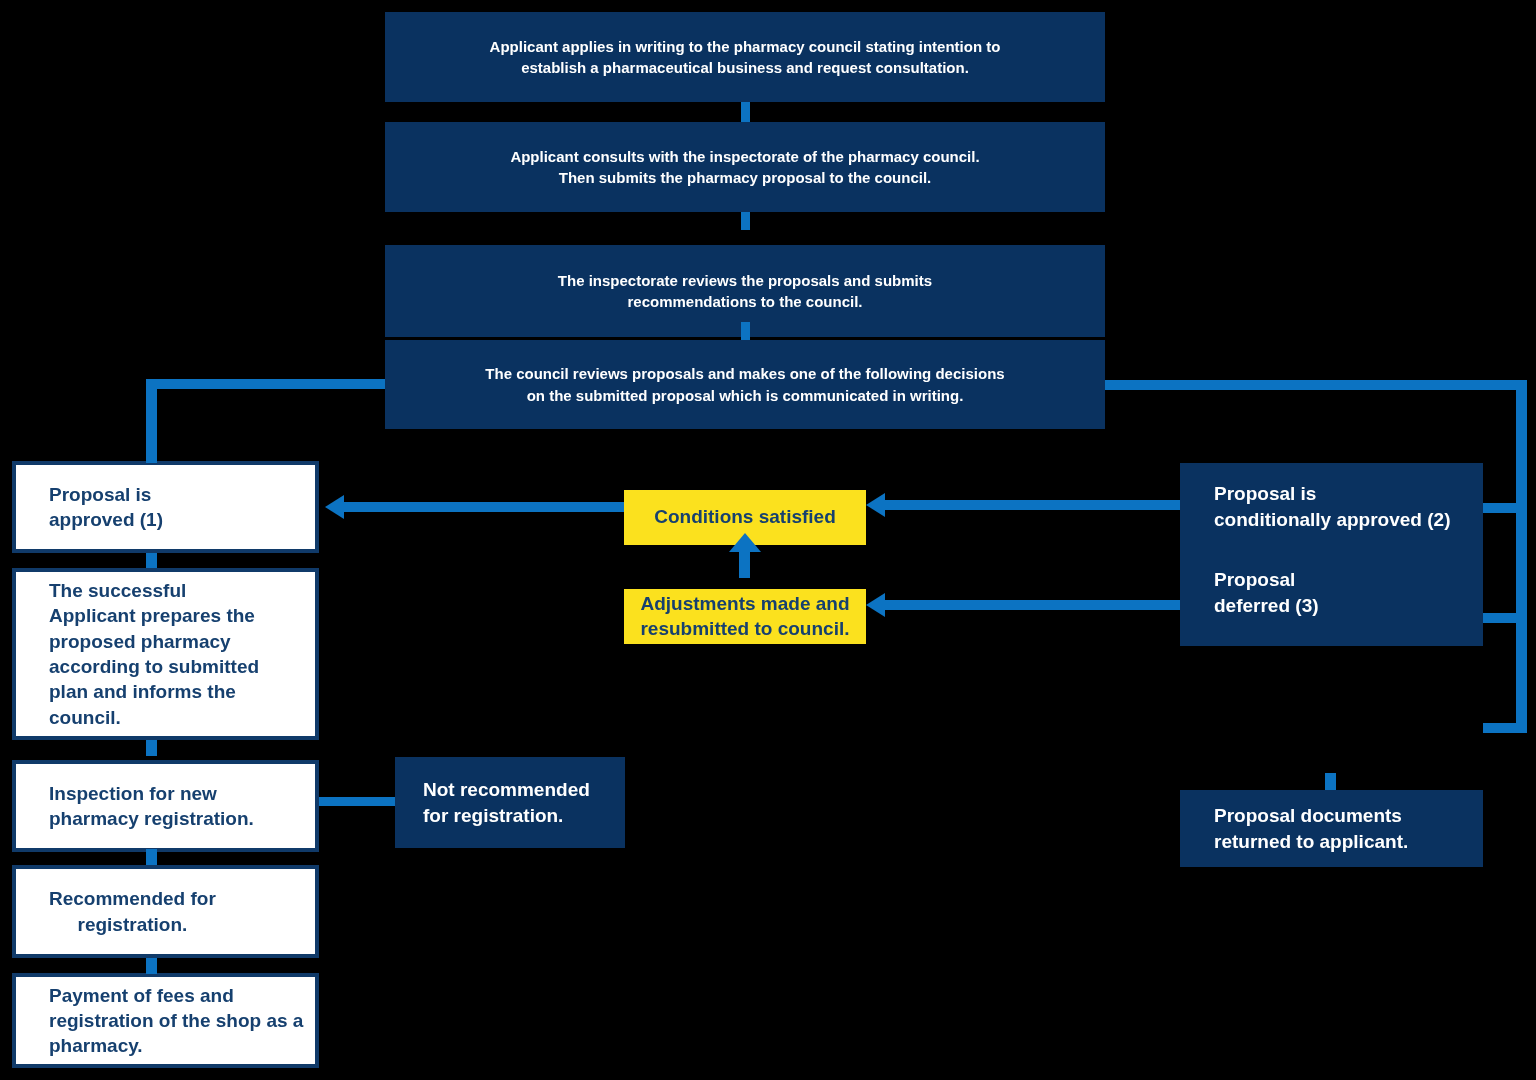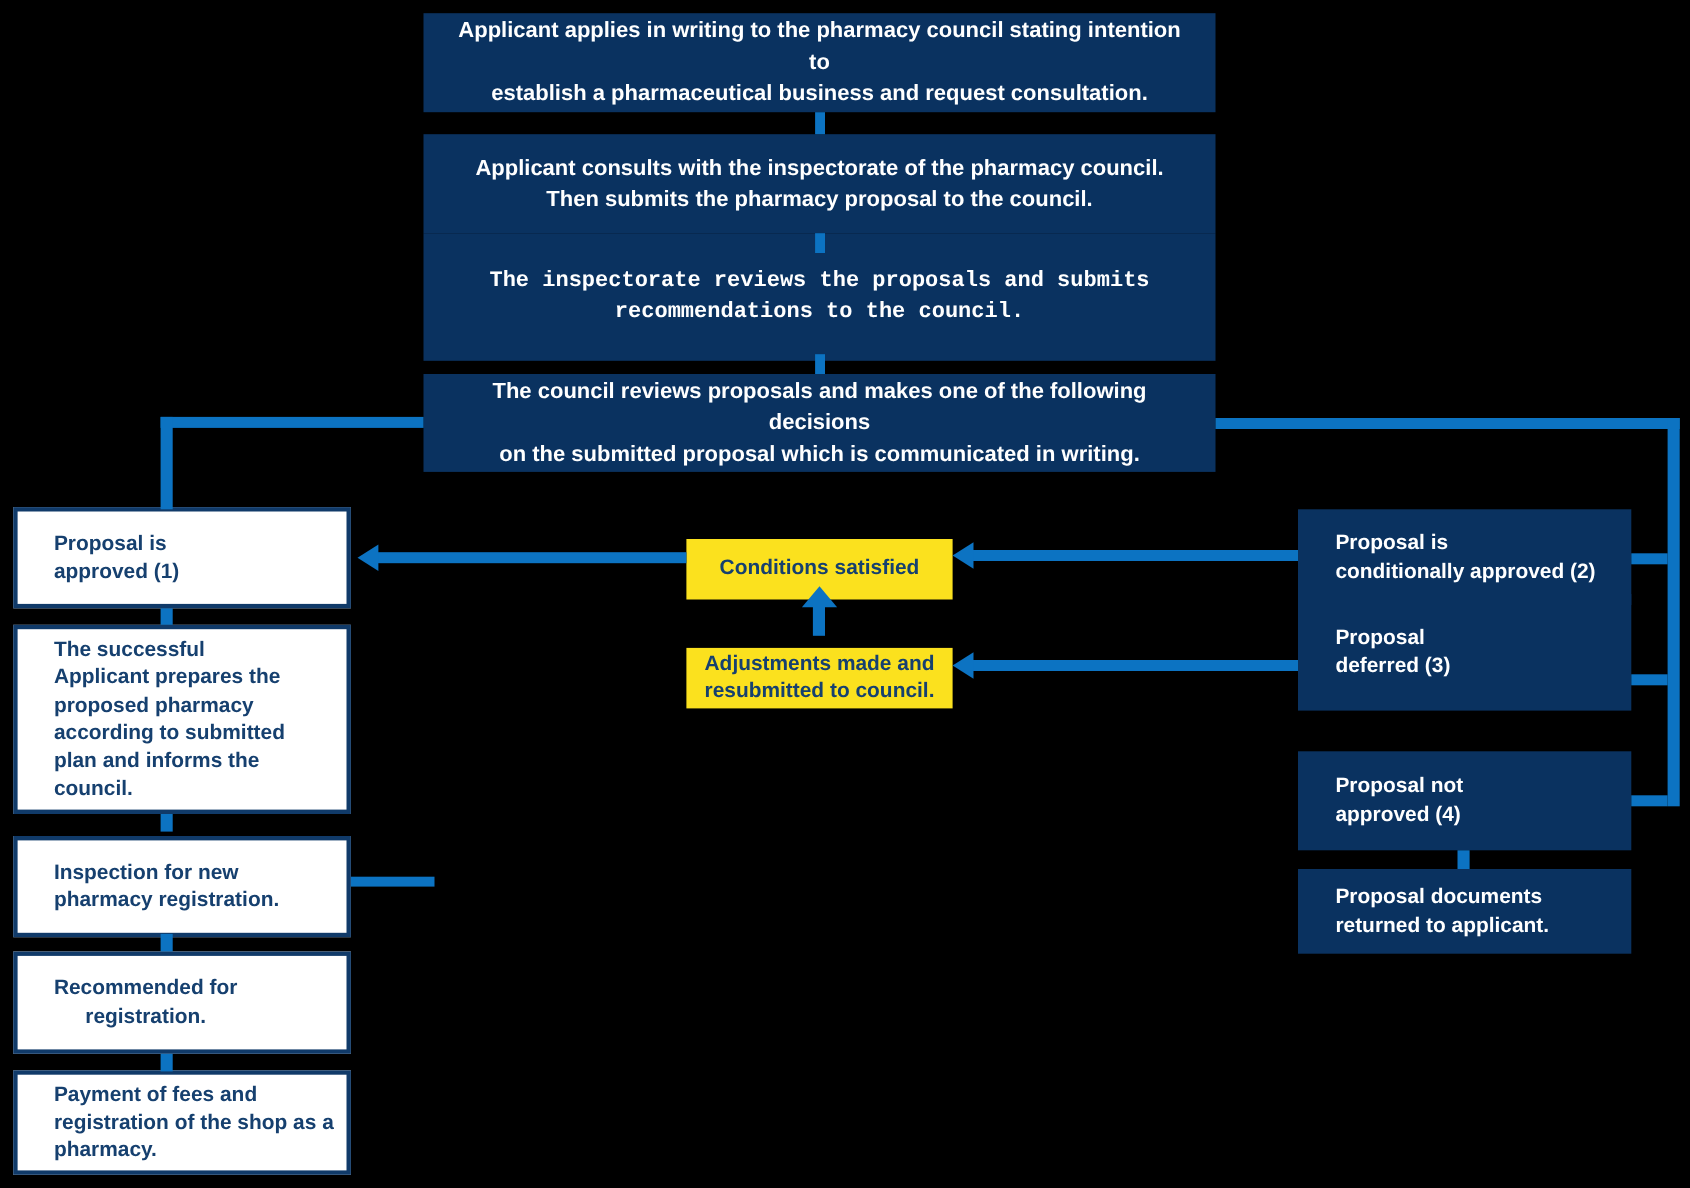--- a/index.html
+++ b/index.html
@@ -5,39 +5,39 @@
   html,body{margin:0;padding:0;background:#000;}
   .canvas{
     position:relative;width:1536px;height:1080px;overflow:hidden;
     background:var(--background,#000);
     font-family:"Liberation Sans",sans-serif;font-weight:700;
   }
   .box{position:absolute;box-sizing:border-box;white-space:pre-line;}
   .topbox{
     left:385px;width:720px;background:var(--navy,#0a3260);color:#fff;
     display:flex;align-items:center;justify-content:center;text-align:center;
-    font-size:20px;line-height:1.42;padding:0 20px;
+    font-size:15px;line-height:1.42;padding:0 20px;
   }
   .leftbox{
     left:12px;width:307px;background:#fff;border:4px solid var(--border-navy,#103a69);
     color:var(--text-on-light,#16406f);display:flex;align-items:center;
     font-size:19px;line-height:1.33;padding-left:33px;
   }
   .rightbox{
     left:1180px;width:303px;background:var(--navy,#0a3260);color:#fff;
     display:flex;align-items:center;font-size:19px;line-height:1.35;padding-left:34px;
   }
   .yellowbox{
     left:624px;width:242px;background:var(--yellow,#fbe11e);
     color:var(--text-on-light,#16406f);display:flex;align-items:center;justify-content:center;
     text-align:center;font-size:19px;line-height:1.3;margin-top:11px;
   }
   #b1{top:12px;height:90px;}
   #b2{top:122px;height:90px;}
-  #b3{top:212px;height:116px;font-family:Liberation Mono, monospace;}
+  #b3{top:245px;height:92px;}
   #b4{top:340px;height:89px;}
   #l1{top:461px;height:92px;}
   #l2{top:568px;height:172px;}
   #l3{top:760px;height:92px;}
   #l4{top:865px;height:93px;text-align:center;}
   #l5{top:973px;height:95px;}
   #r1{top:463px;height:87px;}
   #r2{top:540px;height:106px;}
   #r3{top:683px;height:90px;}
   #r4{top:790px;height:77px;}
@@ -100,31 +100,31 @@
 plan and informs the
 council.</div>
   <div id="l3" class="box leftbox">Inspection for new
 pharmacy registration.</div>
   <div id="l4" class="box leftbox">Recommended for
 registration.</div>
   <div id="l5" class="box leftbox">Payment of fees and
 registration of the shop as a
 pharmacy.</div>
 
+  <div id="nr" class="box">Not recommended
+for registration.</div>
 
   <div id="y1" class="box yellowbox">Conditions satisfied</div>
   <div id="y2" class="box yellowbox">Adjustments made and
 resubmitted to council.</div>
 
   <div id="r1" class="box rightbox">Proposal is
 conditionally approved (2)</div>
   <div id="r2" class="box rightbox">Proposal
 deferred (3)</div>
-  <div id="r3" class="box rightbox">Proposal not
-approved (4)</div>
   <div id="r4" class="box rightbox">Proposal documents
 returned to applicant.</div>
 
   <div id="cs1" class="c"></div>
   <div id="cs2" class="c"></div>
   <div id="cs3" class="c"></div>
 
   <div id="leftH" class="c"></div>
   <div id="leftV" class="c"></div>
   <div id="ls1" class="c"></div>

